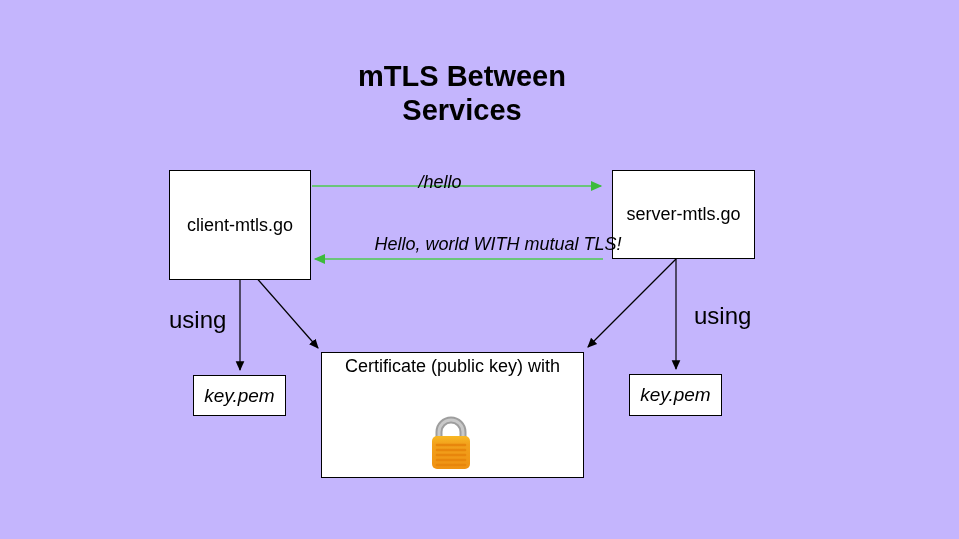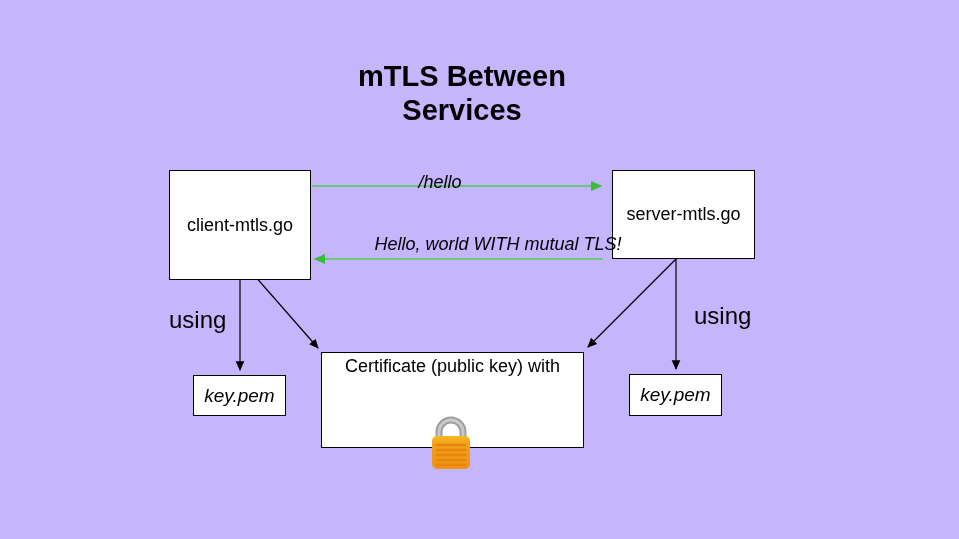--- a/index.html
+++ b/index.html
@@ -25,21 +25,21 @@
     background: #ffffff;
     display: flex; align-items: center; justify-content: center;
     box-sizing: border-box;
     font-size: 18px;
   }
   #client-box { left: 169px; top: 170px; width: 142px; height: 110px; text-align: center; }
   #server-box { left: 604px; top: 170px; width: 143px; height: 89px; margin-left: 8px; }
   #client-key-box { left: 193px; top: 375px; width: 93px; height: 41px; font-size: 19px; font-style: italic; }
   #server-key-box { left: 629px; top: 374px; width: 93px; height: 42px; font-size: 19px; font-style: italic; }
   #cert-box {
-    left: 321px; top: 352px; width: 263px; height: 96px;
+    left: 321px; top: 352px; width: 263px; height: 126px;
     position: absolute; border: 1px solid #000000; background: #ffffff;
     box-sizing: border-box; text-align: center; font-size: 18px; line-height: 22px;
     padding-top: 2px;
   }
   .edge-label {
     position: absolute;
     font-size: 18px; font-style: italic;
     transform: translateX(-50%);
     white-space: nowrap;
   }

